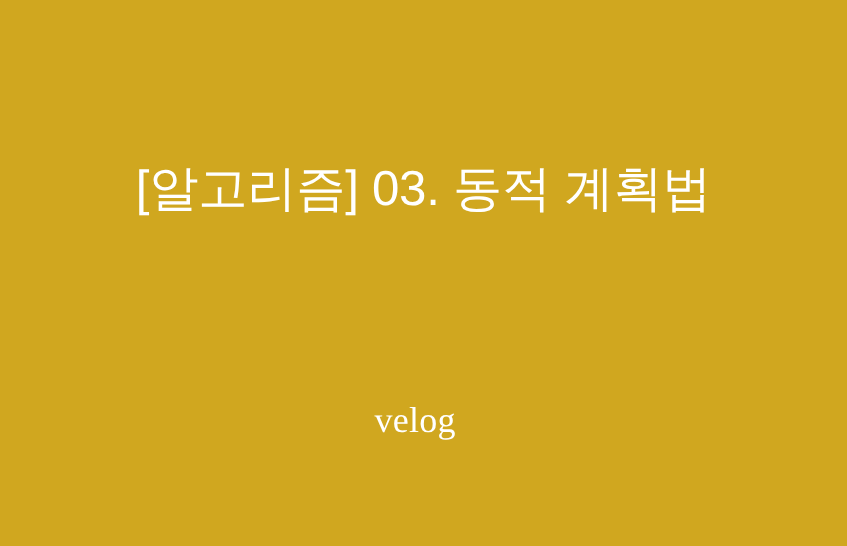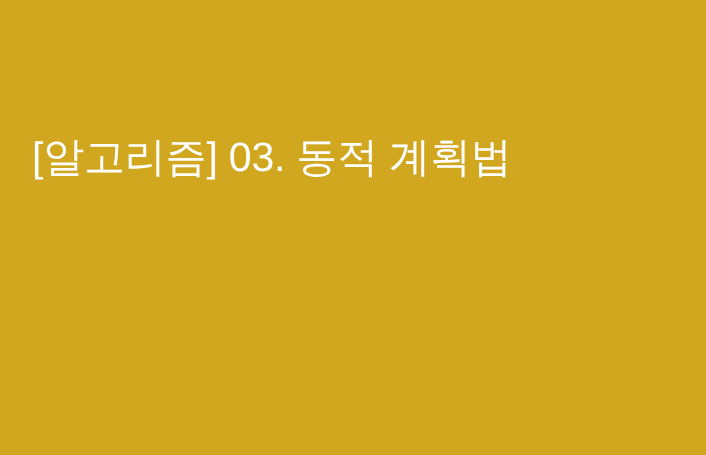--- a/index.html
+++ b/index.html
@@ -29,20 +29,21 @@
 
   
   #post-title {
     margin: 0;
     padding: 0 32px;
     box-sizing: border-box;
     width: 100%;
     position: absolute;
     top: 131px;
     left: 0;
+    text-align: center;
     color: #ffffff;
     font-family: "Liberation Sans", "DejaVu Sans", sans-serif;
     font-weight: 300;
     font-size: 41px;
     line-height: 52px;
     letter-spacing: -0.2px;
     word-break: keep-all;
     text-rendering: geometricPrecision;
     -webkit-font-smoothing: antialiased;
   }
@@ -73,14 +74,17 @@
 </style>
 </head>
 <body>
 
 <div id="thumbnail-card">
 
   <h1 id="post-title">
     <span class="title-line">[알고리즘] 03. 동적 계획법</span>
   </h1>
 
+  <div id="brand-wordmark">
+    <span class="brand-inner">velog</span>
+  </div>
 
 </div>
 
 </body></html>

